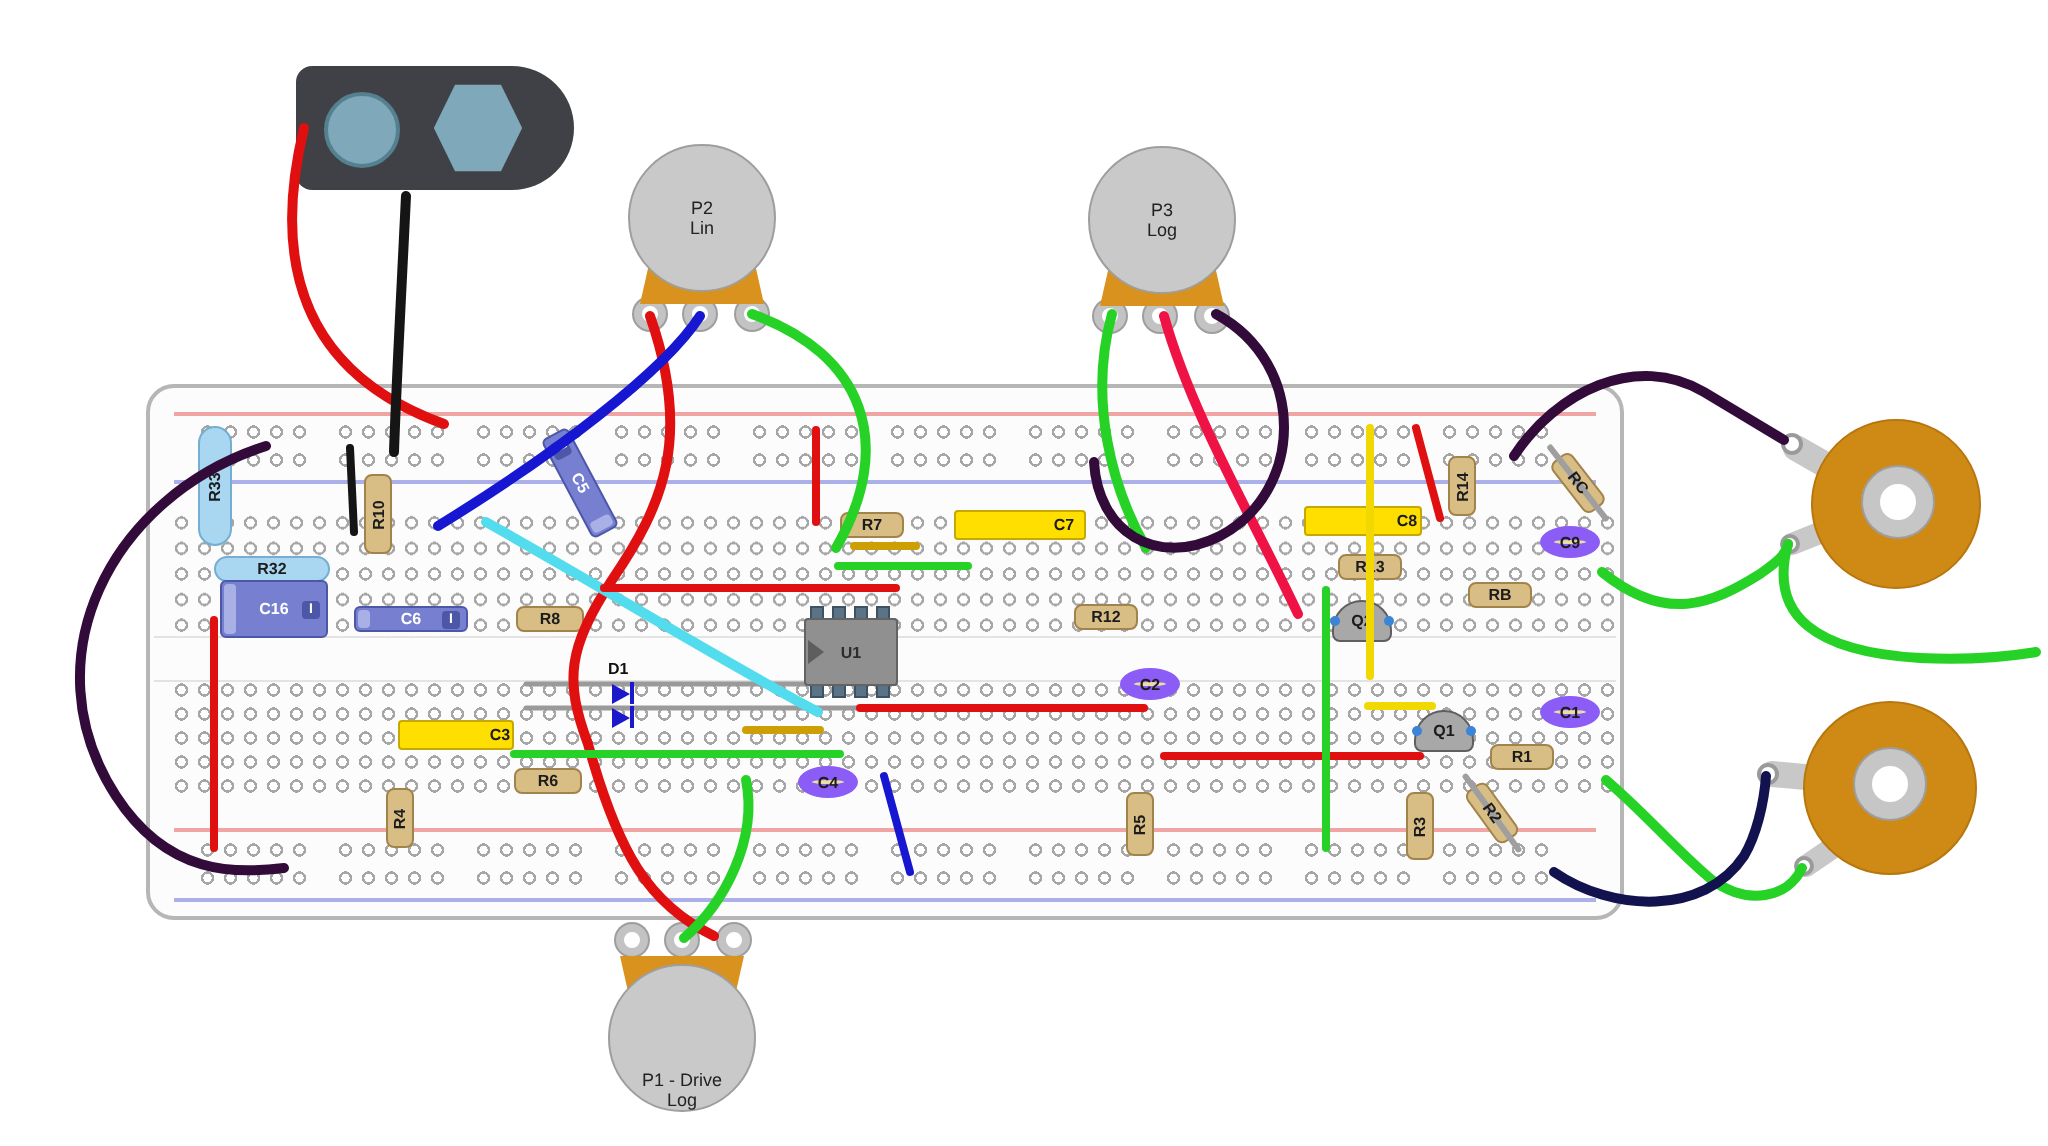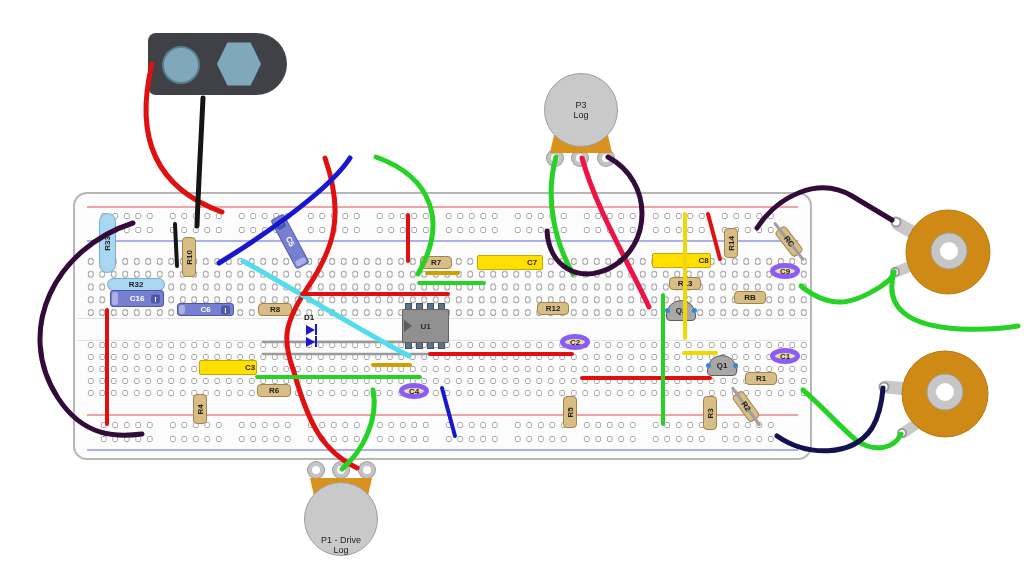--- a/index.html
+++ b/index.html
@@ -36,37 +36,37 @@
         border-radius:2px;z-index:-1;}
   .vert .lead{left:50%;top:-9px;bottom:-9px;width:3px;height:auto;margin:0 0 0 -1.5px;}
   .blueres{background:#a9d6f1;border:1px solid #74aed1;border-radius:9px;}
   .filmcap{background:#767fd0;border:1px solid #4d57a8;color:#ffffff;border-radius:3px;}
   .filmcap .cap{position:absolute;top:1px;bottom:1px;width:6px;background:#a9b0e6;border-radius:2px;}
   .cap.left{left:1px;} .cap.right{right:1px;}
   .mark{position:absolute;top:50%;transform:translateY(-50%);width:9px;height:9px;background:#4d57a8;
         color:#fff;font:bold 7px/9px "Liberation Sans",sans-serif;text-align:center;border-radius:2px;}
   .mark.right{right:3px;} .mark.left{left:3px;}
   .boxcap{background:#ffdf00;border:1px solid #c6a800;border-radius:2px;padding-left:44px;}
-  .ellipsecap{background:#ecdda6;border:5px solid #8b5cf6;border-radius:50%;font-weight:bold;}
+  .ellipsecap{background:#ecdda6;border:7px solid #8b5cf6;border-radius:50%;font-weight:bold;}
   .transistor{background:#a8a8a8;border:1px solid #5f5f5f;border-radius:15px 15px 4px 4px;}
   .transistor::before,.transistor::after{content:"";position:absolute;top:50%;width:5px;height:5px;
         margin-top:-2.5px;border-radius:50%;background:#3a85d8;}
   .transistor::before{left:-2px;} .transistor::after{right:-2px;}
 
   
   #u1{position:absolute;left:402px;top:303px;width:47px;height:46px;text-align:center;}
   .u1pin{position:absolute;width:7px;height:7px;background:#5a7387;border:1px solid #3f5261;box-sizing:border-box;}
   #u1 .body{position:absolute;left:0;top:6px;width:47px;height:34px;background:#909090;border:1px solid #636363;
         border-radius:2px;box-sizing:border-box;display:flex;align-items:center;justify-content:center;
         font:bold 8px "Liberation Sans",sans-serif;color:#2d2d2d;}
   #u1 .notch{position:absolute;left:2px;top:17px;width:0;height:0;border-top:6px solid transparent;
         border-bottom:6px solid transparent;border-left:8px solid #5e5e5e;}
 
   
-  #d1{position:absolute;left:300px;top:313px;width:26px;height:38px;font:bold 8px "Liberation Sans",sans-serif;color:#111;}
+  #d1{position:absolute;left:300px;top:330px;width:26px;height:38px;font:bold 8px "Liberation Sans",sans-serif;color:#111;}
   #d1 .dl{position:absolute;left:4px;top:0;}
   .dtri{position:absolute;left:6px;width:0;height:0;border-top:5px solid transparent;
         border-bottom:5px solid transparent;border-left:9px solid #1b19c9;}
   .dbar{position:absolute;left:15px;width:2px;height:11px;background:#1b19c9;}
 
   
   .pot{position:absolute;width:80px;}
   .pot .trap{position:absolute;background:#d9921e;}
   .trap-down{clip-path:polygon(8% 0,92% 0,100% 100%,0 100%);}
   .trap-up{clip-path:polygon(0 0,100% 0,92% 100%,8% 100%);}
@@ -109,21 +109,21 @@
       <path d="M263,354 L446,354" fill="none" stroke="#9a9a9a" stroke-width="2.5" stroke-linecap="round"></path>
     </svg>
 
   <div class="lay" id="parts">
       <div class="part blueres vert" style="left: 99px; top: 213px; width: 17px; height: 60px;">
         <span class="plabel">R33</span>
       </div>
       <div class="part blueres" style="left: 107px; top: 278px; width: 58px; height: 13px;">
         <span class="plabel">R32</span>
       </div>
-      <div class="part filmcap" style="left: 110px; top: 290px; width: 54px; height: 17px;">
+      <div class="part filmcap" style="left: 110px; top: 290px; width: 54px; height: 29px;">
         <i class="cap left"></i>
         <span class="plabel">C16</span>
         <b class="mark right">I</b>
       </div>
       <div class="part filmcap" style="left: 177px; top: 303px; width: 57px; height: 13px;">
         <i class="cap left"></i>
         <span class="plabel">C6</span>
         <b class="mark right">I</b>
       </div>
       <div class="part filmcap" style="left: 262px; top: 234px; width: 56px; height: 15px; transform: rotate(62deg);">
@@ -232,20 +232,33 @@
   </div>
 
   <div id="d1">
     <div class="dl">D1</div>
     <div class="dtri" style="top:12px;"></div>
     <div class="dbar" style="top:11px;"></div>
     <div class="dtri" style="top:24px;"></div>
     <div class="dbar" style="top:23px;"></div>
   </div>
 
+  <div class="pot" style="left:314px;top:72px;height:96px;">
+    <div class="stem" style="left:7px;top:76px;"></div>
+    <div class="stem" style="left:32px;top:76px;"></div>
+    <div class="stem" style="left:58px;top:76px;"></div>
+    <div class="lug" style="left:3px;top:77px;"></div>
+    <div class="lug" style="left:28px;top:77px;"></div>
+    <div class="lug" style="left:54px;top:77px;"></div>
+    <div class="trap trap-down" style="left:6px;top:58px;width:62px;height:22px;"></div>
+    <div class="circle" style="left:0;top:0;">
+      <span>P2</span>
+      <span>Lin</span>
+    </div>
+  </div>
 
   <div class="pot" style="left:544px;top:73px;height:96px;">
     <div class="stem" style="left:7px;top:76px;"></div>
     <div class="stem" style="left:32px;top:76px;"></div>
     <div class="stem" style="left:58px;top:76px;"></div>
     <div class="lug" style="left:3px;top:77px;"></div>
     <div class="lug" style="left:28px;top:77px;"></div>
     <div class="lug" style="left:54px;top:77px;"></div>
     <div class="trap trap-down" style="left:6px;top:58px;width:62px;height:22px;"></div>
     <div class="circle" style="left:0;top:0;">

